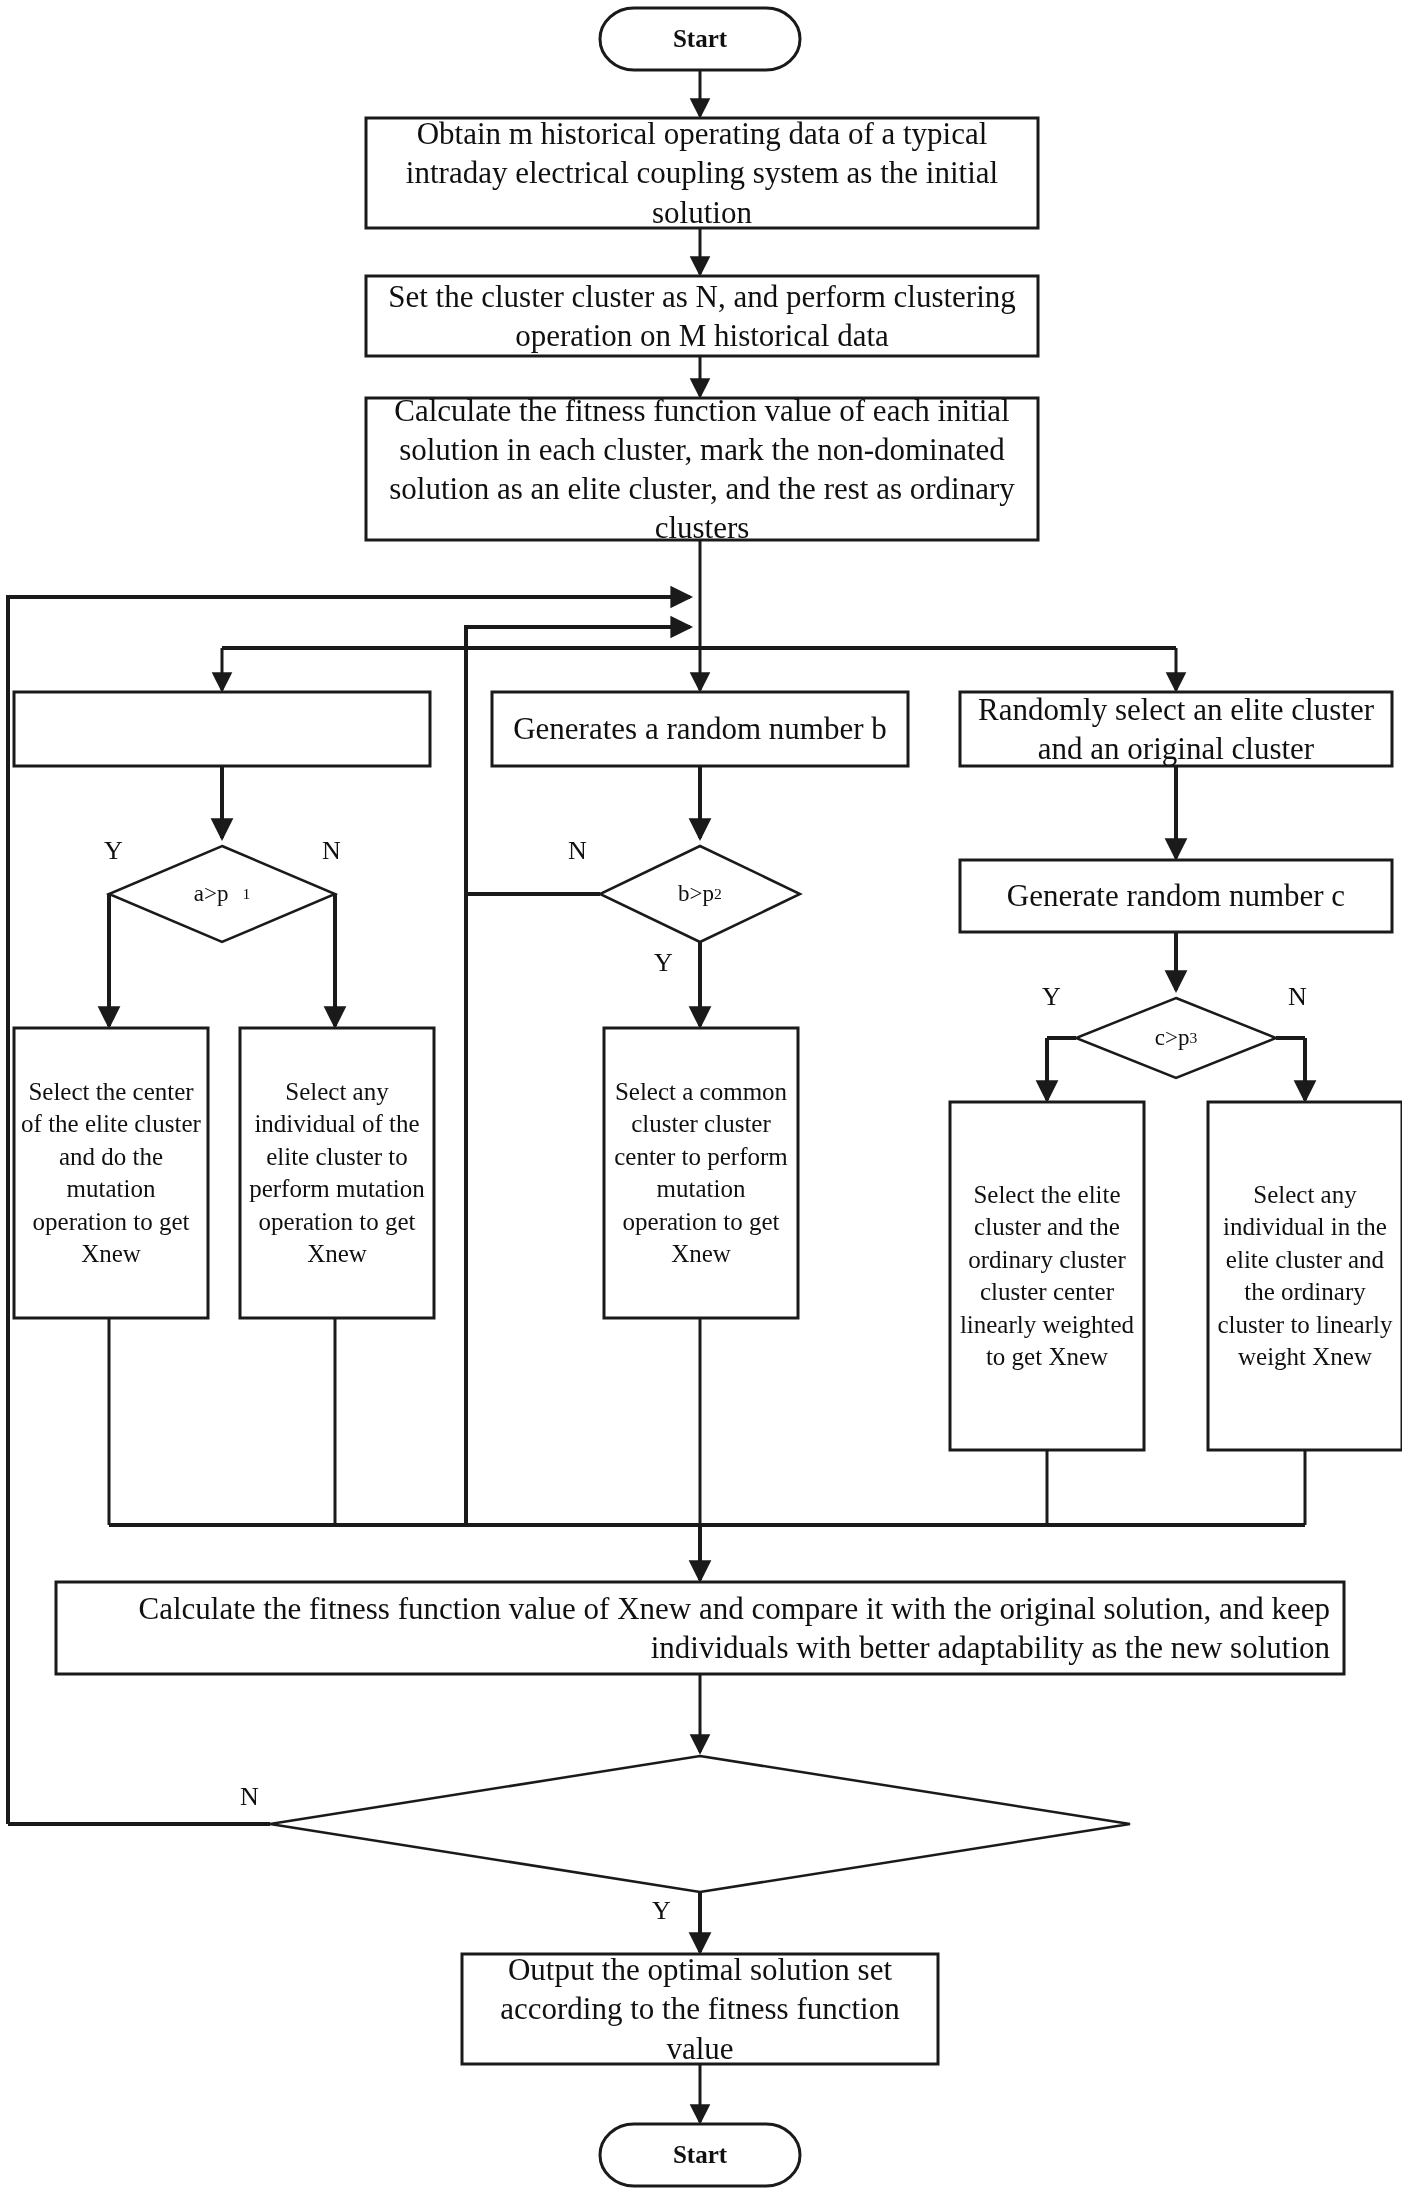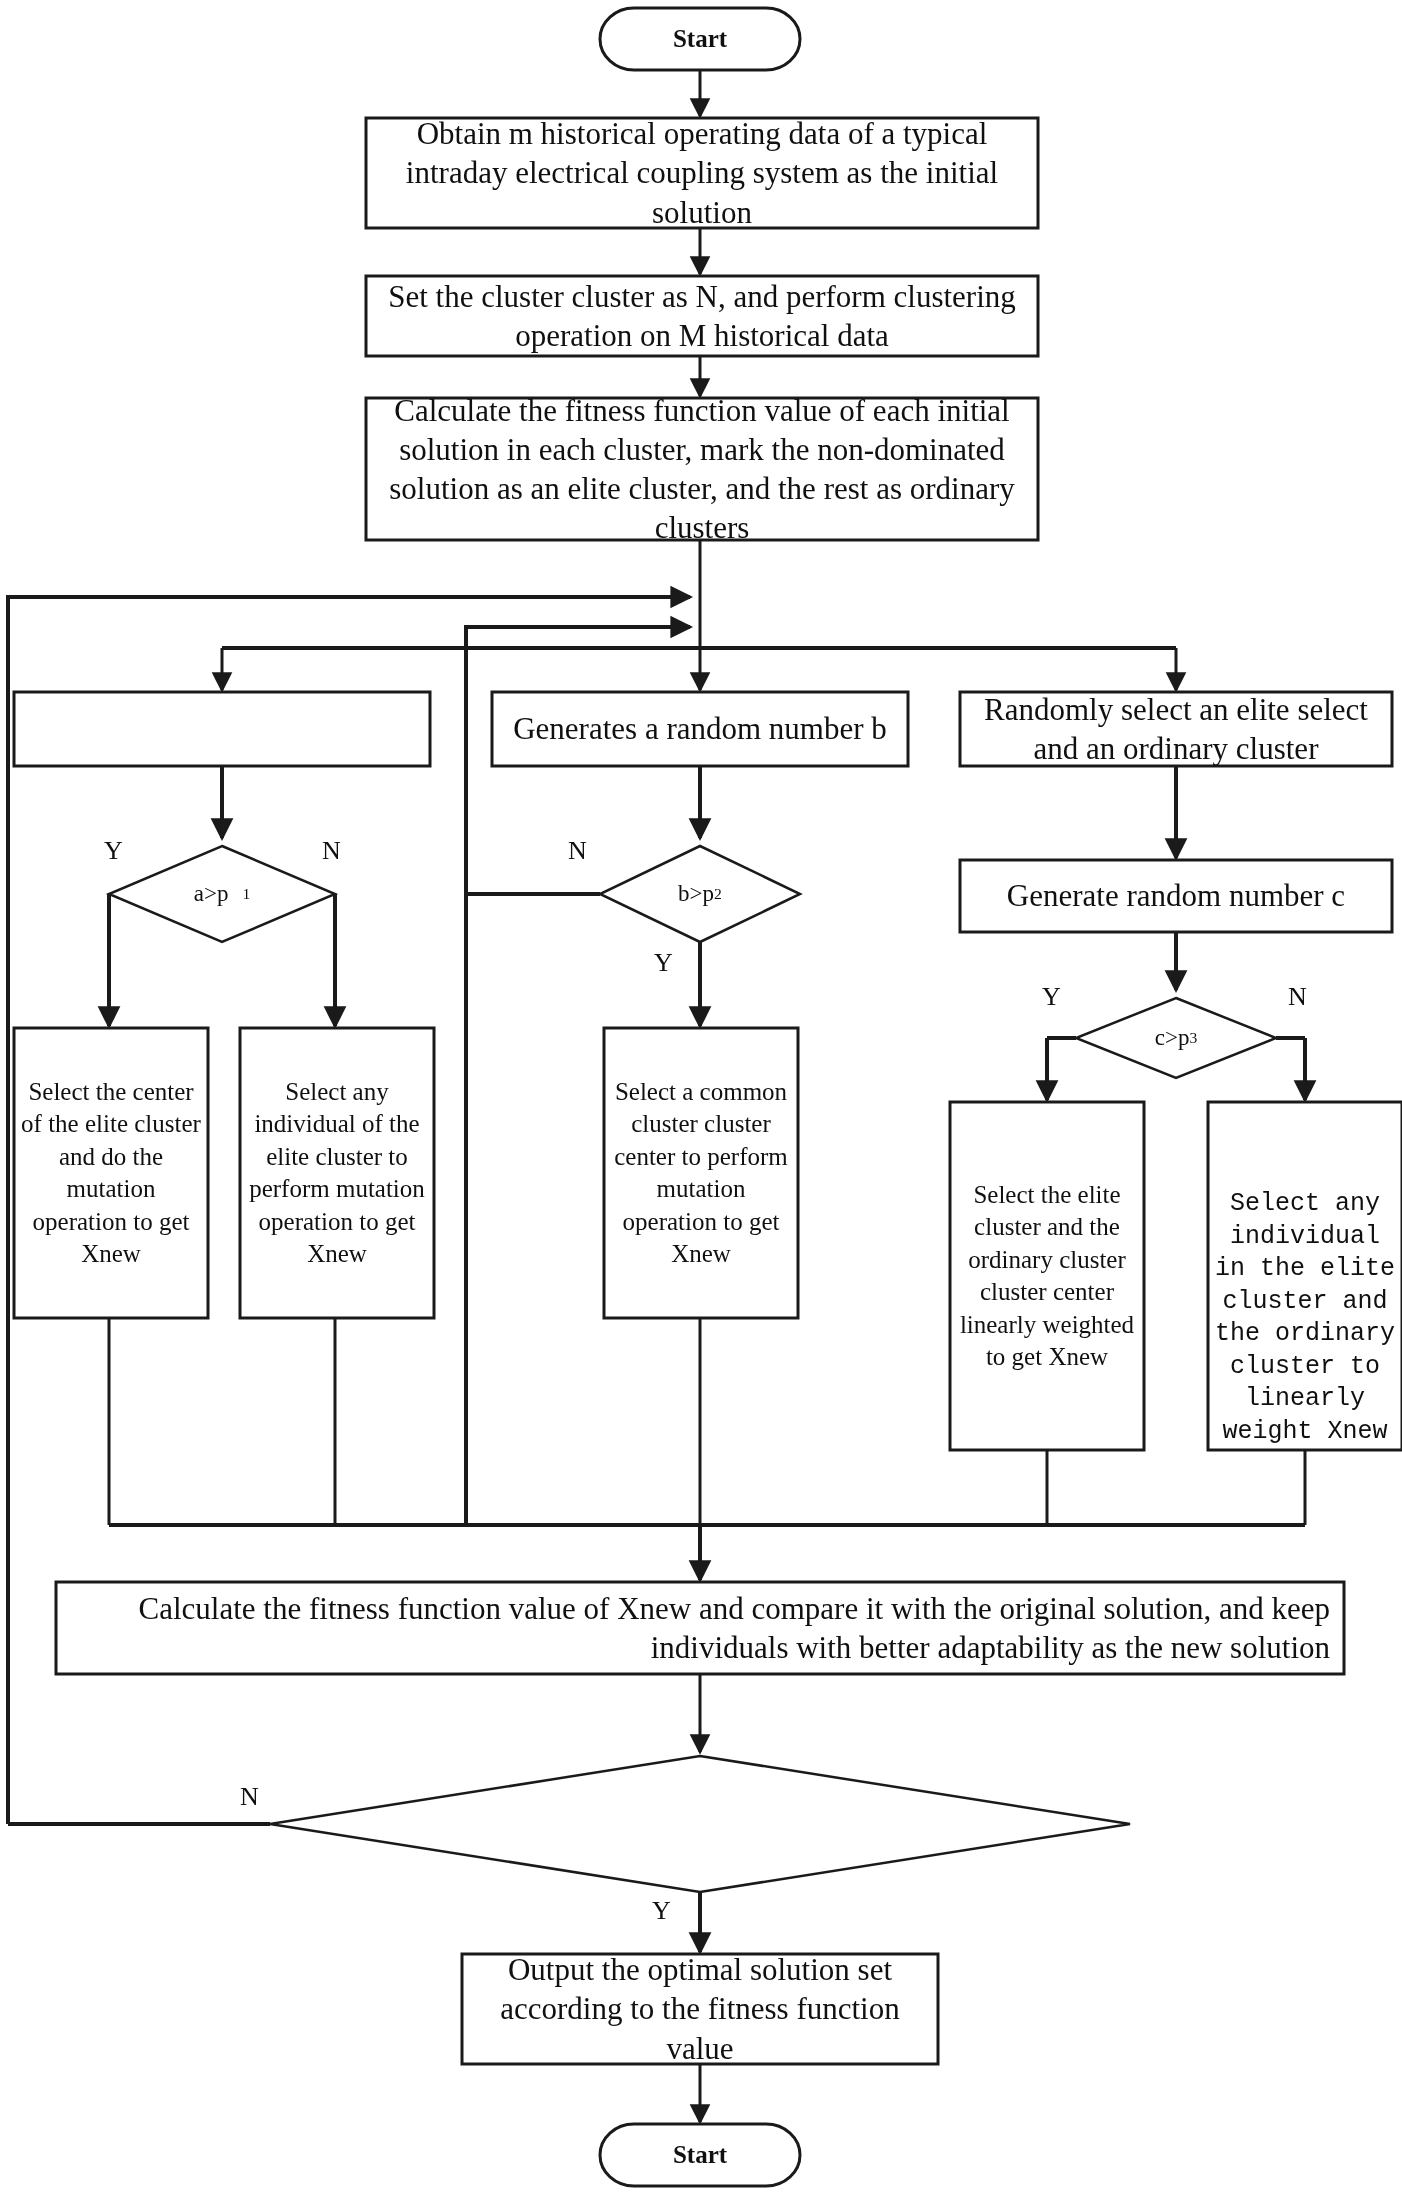--- a/index.html
+++ b/index.html
@@ -154,21 +154,21 @@
 
   <div class="node-text proc-text" style="left:374px; top:118px; width:656px; height:110px;">Obtain m historical operating data of a typical intraday electrical coupling system as the initial solution</div>
 
   <div class="node-text proc-text" style="left:374px; top:276px; width:656px; height:80px;">Set the cluster cluster as N, and perform clustering operation on M historical data</div>
 
   <div class="node-text proc-text" style="left:374px; top:398px; width:656px; height:142px;">Calculate the fitness function value of each initial solution in each cluster, mark the non-dominated solution as an elite cluster, and the rest as ordinary clusters</div>
 
 
   <div class="node-text proc-text" style="left:500px; top:692px; width:400px; height:74px;">Generates a random number b</div>
 
-  <div class="node-text proc-text" style="left:966px; top:692px; width:420px; height:74px;">Randomly select an elite select and an ordinary cluster</div>
+  <div class="node-text proc-text" style="left:966px; top:692px; width:420px; height:74px;">Randomly select an elite cluster and an original cluster</div>
 
   <div class="node-text proc-text" style="left:966px; top:860px; width:420px; height:72px;">Generate random number c</div>
 
   <div class="node-text dec-text" style="left:152px; top:870px; width:140px; height:48px;gap:14px;">
     <span>a&gt;p</span>
       <sub>1</sub>
   </div>
 
   <div class="node-text dec-text" style="left:630px; top:870px; width:140px; height:48px;">
     <span>b&gt;p</span>
@@ -182,21 +182,21 @@
 
 
   <div class="node-text narrow-text" style="left:18px; top:1028px; width:186px; height:290px;">Select the center of the elite cluster and do the mutation operation to get Xnew</div>
 
   <div class="node-text narrow-text" style="left:244px; top:1028px; width:186px; height:290px;">Select any individual of the elite cluster to perform mutation operation to get Xnew</div>
 
   <div class="node-text narrow-text" style="left:608px; top:1028px; width:186px; height:290px;">Select a common cluster cluster center to perform mutation operation to get Xnew</div>
 
   <div class="node-text narrow-text" style="left:954px; top:1102px; width:186px; height:348px;">Select the elite cluster and the ordinary cluster cluster center linearly weighted to get Xnew</div>
 
-  <div class="node-text narrow-text" style="left:1212px; top:1144px; width:186px; height:348px;font-family:Liberation Mono, monospace;">Select any individual in the elite cluster and the ordinary cluster to linearly weight Xnew</div>
+  <div class="node-text narrow-text" style="left:1212px; top:1102px; width:186px; height:348px;">Select any individual in the elite cluster and the ordinary cluster to linearly weight Xnew</div>
 
   <div class="node-text proc-text" style="left:70px; top:1582px; width:1260px; height:92px;text-align:right;">Calculate the fitness function value of Xnew and compare it with the original solution, and keep individuals with better adaptability as the new solution</div>
 
   <div class="node-text proc-text" style="left:470px; top:1954px; width:460px; height:110px;">Output the optimal solution set according to the fitness function value</div>
 
   <div class="node-text term-text" style="left:600px; top:2124px; width:200px; height:62px;">Start</div>
 
   <div class="edge-label" style="left:104px; top:836px;">Y</div>
   <div class="edge-label" style="left:322px; top:836px;">N</div>
   <div class="edge-label" style="left:568px; top:836px;">N</div>

